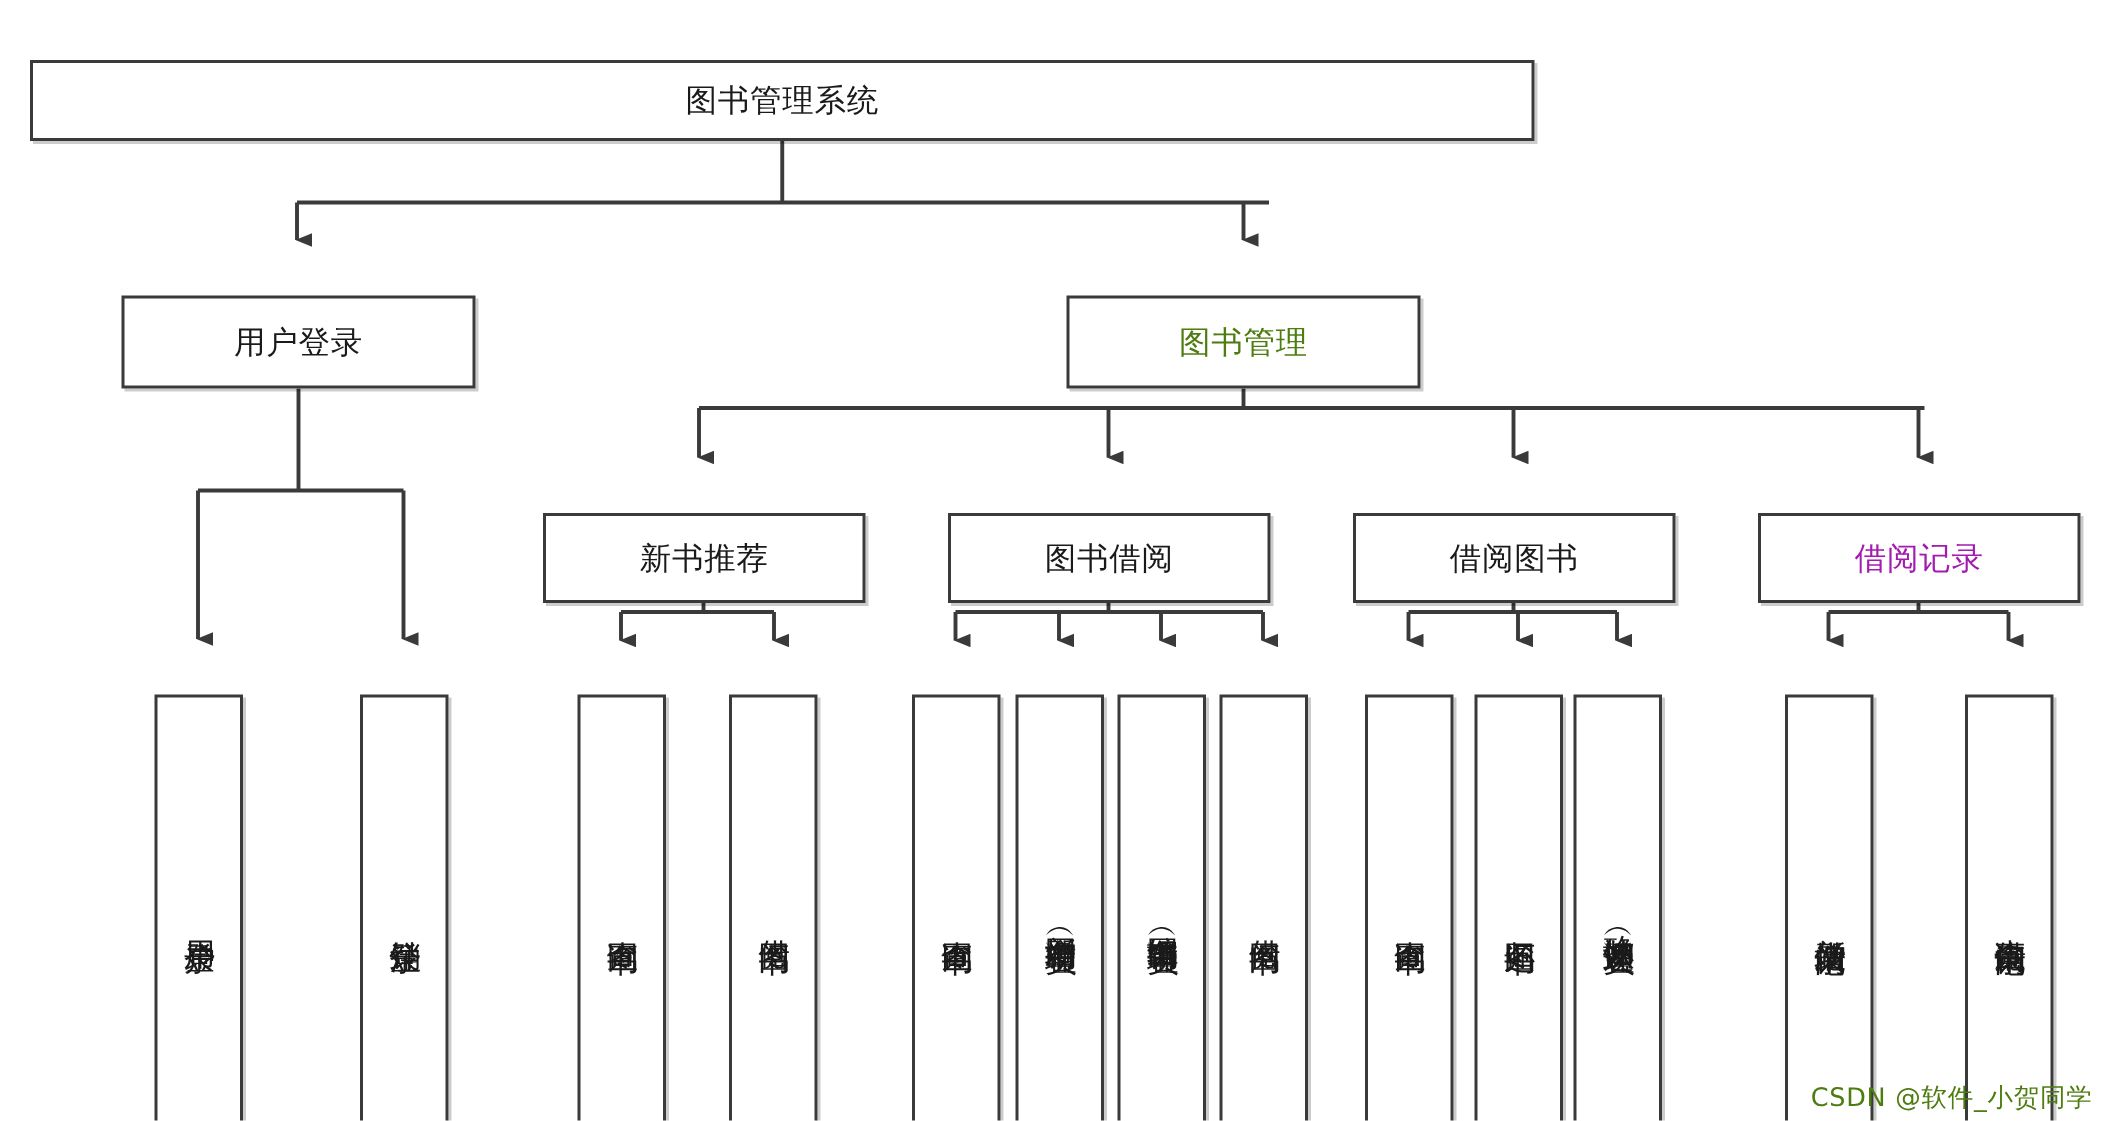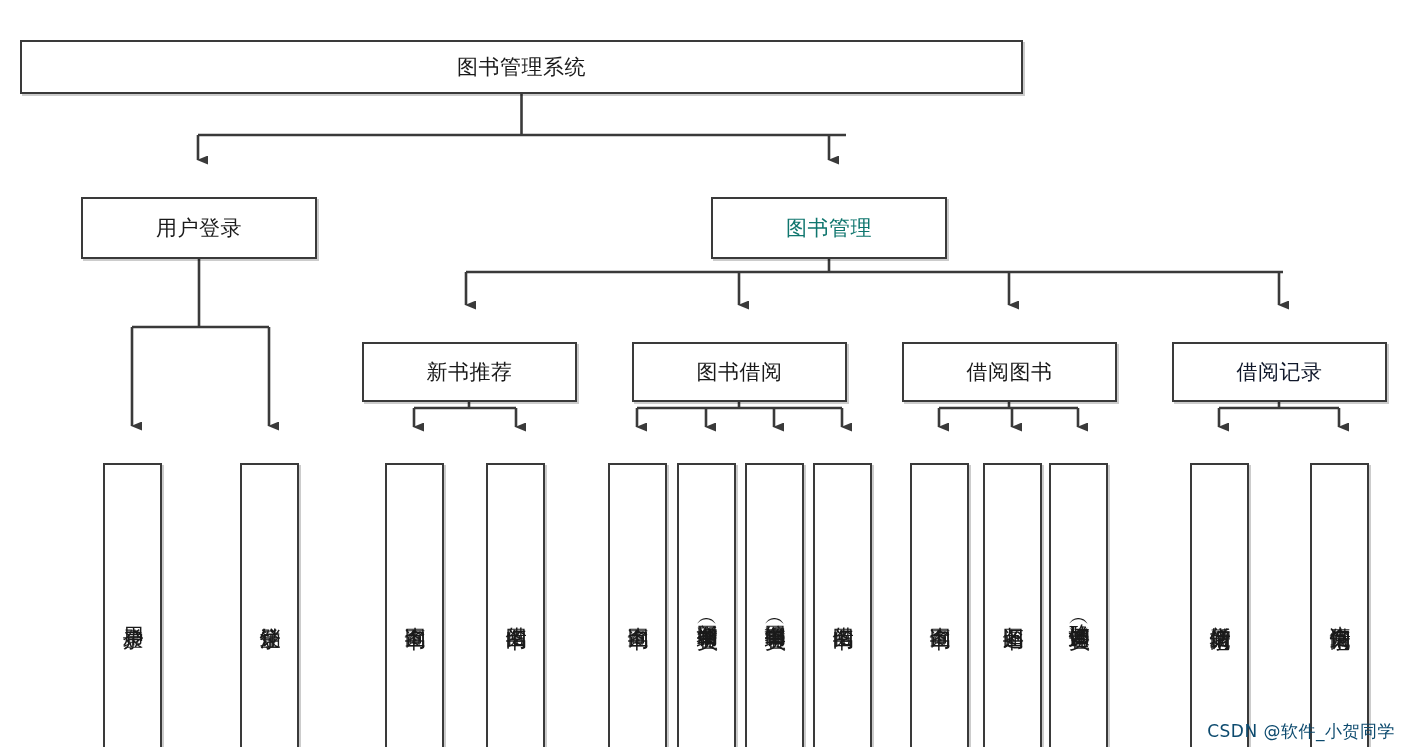--- a/index.html
+++ b/index.html
@@ -127,34 +127,34 @@
   </svg>
 
   <div class="node" id="node-root" style="left: 20px; top: 13px; width: 1003px; height: 54px; border-color: rgb(58, 58, 58); background: rgb(255, 255, 255);">
     <span class="node-label" style="color: rgb(26, 26, 26);">图书管理系统</span>
   </div>
 
   <div class="node" id="node-l2-0" style="left: 81px; top: 170px; width: 236px; height: 62px; border-color: rgb(58, 58, 58); background: rgb(255, 255, 255);">
     <span class="node-label" style="color: rgb(26, 26, 26);">用户登录</span>
   </div>
   <div class="node" id="node-l2-1" style="left: 711px; top: 170px; width: 236px; height: 62px; border-color: rgb(58, 58, 58); background: rgb(255, 255, 255);">
-    <span class="node-label" style="color: #0f766e; text-align: right;">图书管理</span>
+    <span class="node-label" style="color: #4d7c0f; text-align: right;">图书管理</span>
   </div>
 
   <div class="node" id="node-l3-0" style="left: 362px; top: 315px; width: 215px; height: 60px; border-color: rgb(58, 58, 58); background: rgb(255, 255, 255);">
     <span class="node-label" style="color: rgb(26, 26, 26);">新书推荐</span>
   </div>
   <div class="node" id="node-l3-1" style="left: 632px; top: 315px; width: 215px; height: 60px; border-color: rgb(58, 58, 58); background: rgb(255, 255, 255);">
     <span class="node-label" style="color: rgb(26, 26, 26);">图书借阅</span>
   </div>
   <div class="node" id="node-l3-2" style="left: 902px; top: 315px; width: 215px; height: 60px; border-color: rgb(58, 58, 58); background: rgb(255, 255, 255);">
     <span class="node-label" style="color: rgb(26, 26, 26);">借阅图书</span>
   </div>
   <div class="node" id="node-l3-3" style="left: 1172px; top: 315px; width: 215px; height: 60px; border-color: rgb(58, 58, 58); background: rgb(255, 255, 255);">
-    <span class="node-label" style="color: #0f172a;">借阅记录</span>
+    <span class="node-label" style="color: #a21caf;">借阅记录</span>
   </div>
 
   <div class="node leaf" id="node-leaf-0" style="left: 103px; top: 436px; width: 59px; height: 297px; border-color: rgb(58, 58, 58); background: rgb(255, 255, 255);">
     <span class="node-label" style="color: rgb(26, 26, 26);">用户登录</span>
   </div>
   <div class="node leaf" id="node-leaf-1" style="left: 240px; top: 436px; width: 59px; height: 297px; border-color: rgb(58, 58, 58); background: rgb(255, 255, 255);">
     <span class="node-label" style="color: rgb(26, 26, 26);">注销登录</span>
   </div>
   <div class="node leaf" id="node-leaf-2" style="left: 385px; top: 436px; width: 59px; height: 297px; border-color: rgb(58, 58, 58); background: rgb(255, 255, 255);">
     <span class="node-label" style="color: rgb(26, 26, 26);">查询图书</span>
@@ -183,15 +183,15 @@
   <div class="node leaf" id="node-leaf-10" style="left: 1049px; top: 436px; width: 59px; height: 297px; border-color: rgb(58, 58, 58); background: rgb(255, 255, 255);">
     <span class="node-label" style="color: rgb(26, 26, 26);">确认归还（管理员）</span>
   </div>
   <div class="node leaf" id="node-leaf-11" style="left: 1190px; top: 436px; width: 59px; height: 297px; border-color: rgb(58, 58, 58); background: rgb(255, 255, 255);">
     <span class="node-label" style="color: rgb(26, 26, 26);">新增借阅记录</span>
   </div>
   <div class="node leaf" id="node-leaf-12" style="left: 1310px; top: 436px; width: 59px; height: 297px; border-color: rgb(58, 58, 58); background: rgb(255, 255, 255);">
     <span class="node-label" style="color: rgb(26, 26, 26);">查询借阅记录</span>
   </div>
 
-  <div class="watermark" style="color: #0c4a6e;">CSDN @软件_小贺同学</div>
+  <div class="watermark" style="color: #4d7c0f;">CSDN @软件_小贺同学</div>
 
 </div>
 
 </body></html>

